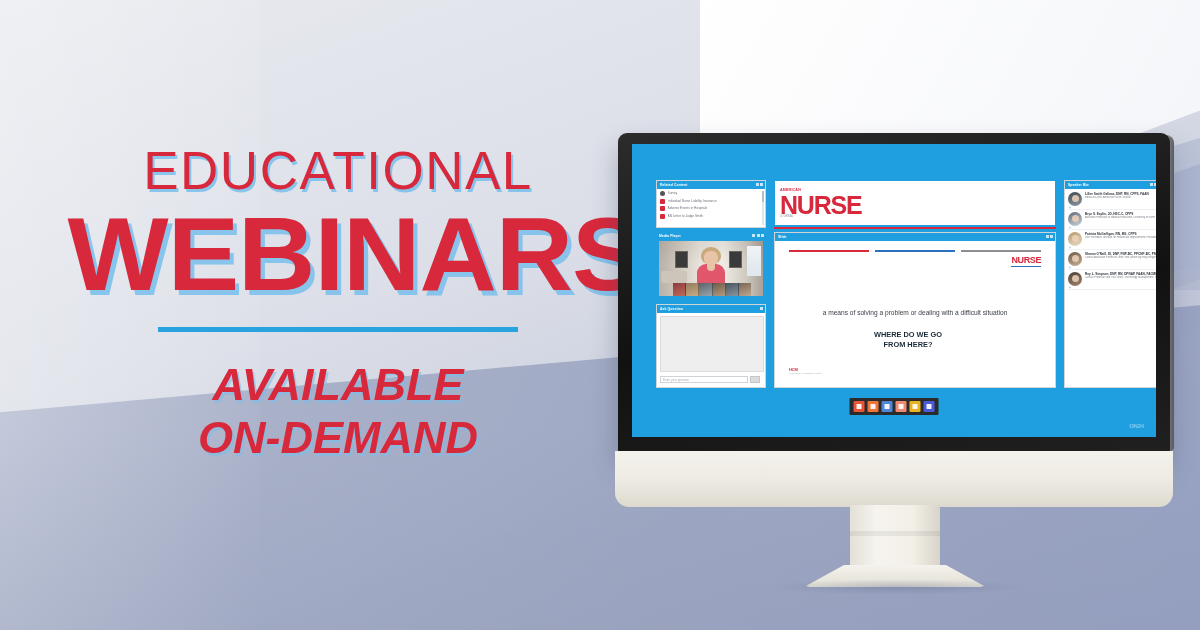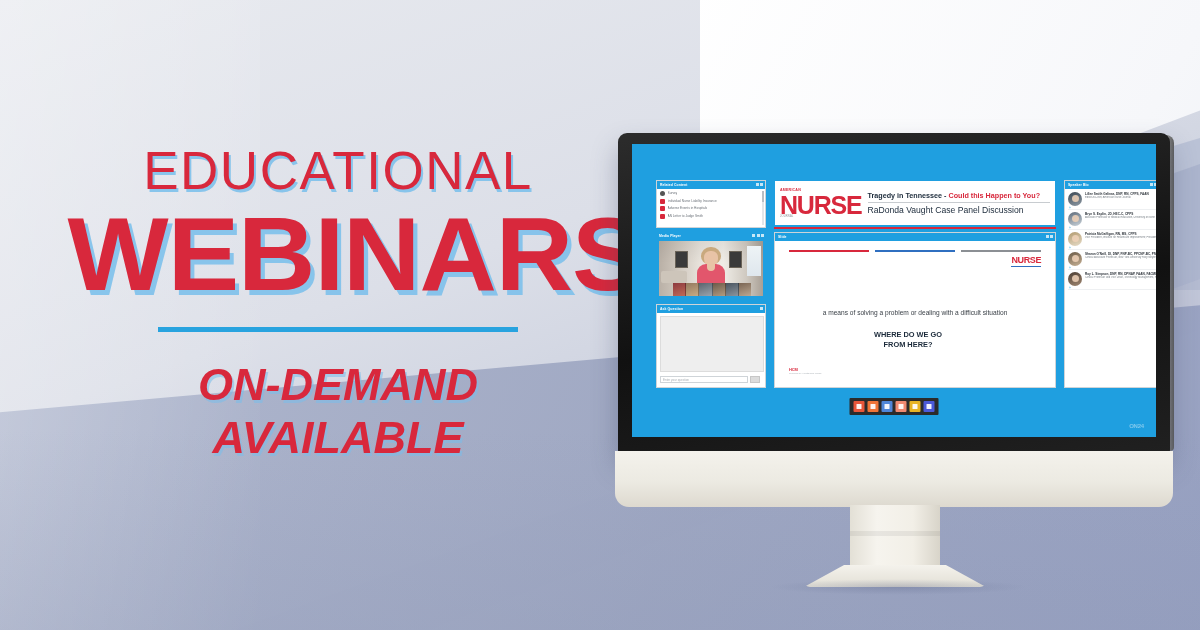--- a/index.html
+++ b/index.html
@@ -353,22 +353,22 @@
   <div class="bg-shape wedge-lower2"></div>
   <div class="bg-shape wedge-lower"></div>
   <div class="bg-shape wedge-softleft"></div>
   <div class="bg-shape wedge-vdark"></div>
 
   <div class="headline-wrap">
     <div class="kicker">EDUCATIONAL</div>
     <div class="bigword">WEBINARS</div>
     <div class="rule"></div>
     <div class="sub">
+      <div>AVAILABLE</div>
       <div>ON-DEMAND</div>
-      <div>AVAILABLE</div>
     </div>
   </div>
 
   <div class="monitor">
     <div class="bezel-edge"></div>
     <div class="bezel"></div>
 
     <div class="screen">
       <div class="console">
 
@@ -445,27 +445,20 @@
             <div class="qa-send"></div>
           </div>
         </div>
 
         <div class="panel p-slidehead">
           <div class="nurse-logo">
             <div class="nurse-kicker">AMERICAN</div>
             <div class="nurse-word">NURSE</div>
             <div class="nurse-tiny">JOURNAL</div>
           </div>
-          <div class="slidehead-txt">
-            <div class="sh-line1">
-              <span class="blk">Tragedy in Tennessee - </span><span class="red">Could this Happen to You?</span>
-            </div>
-            <div class="sh-divider"></div>
-            <div class="sh-line2">RaDonda Vaught Case Panel Discussion</div>
-          </div>
         </div>
         <div class="sh-underbar"></div>
 
         <div class="panel p-slide">
           <div class="panel-head">
             <span class="panel-title">Slide</span>
             <span class="panel-ctrls">
                 <i></i>
                 <i></i>
               </span>

